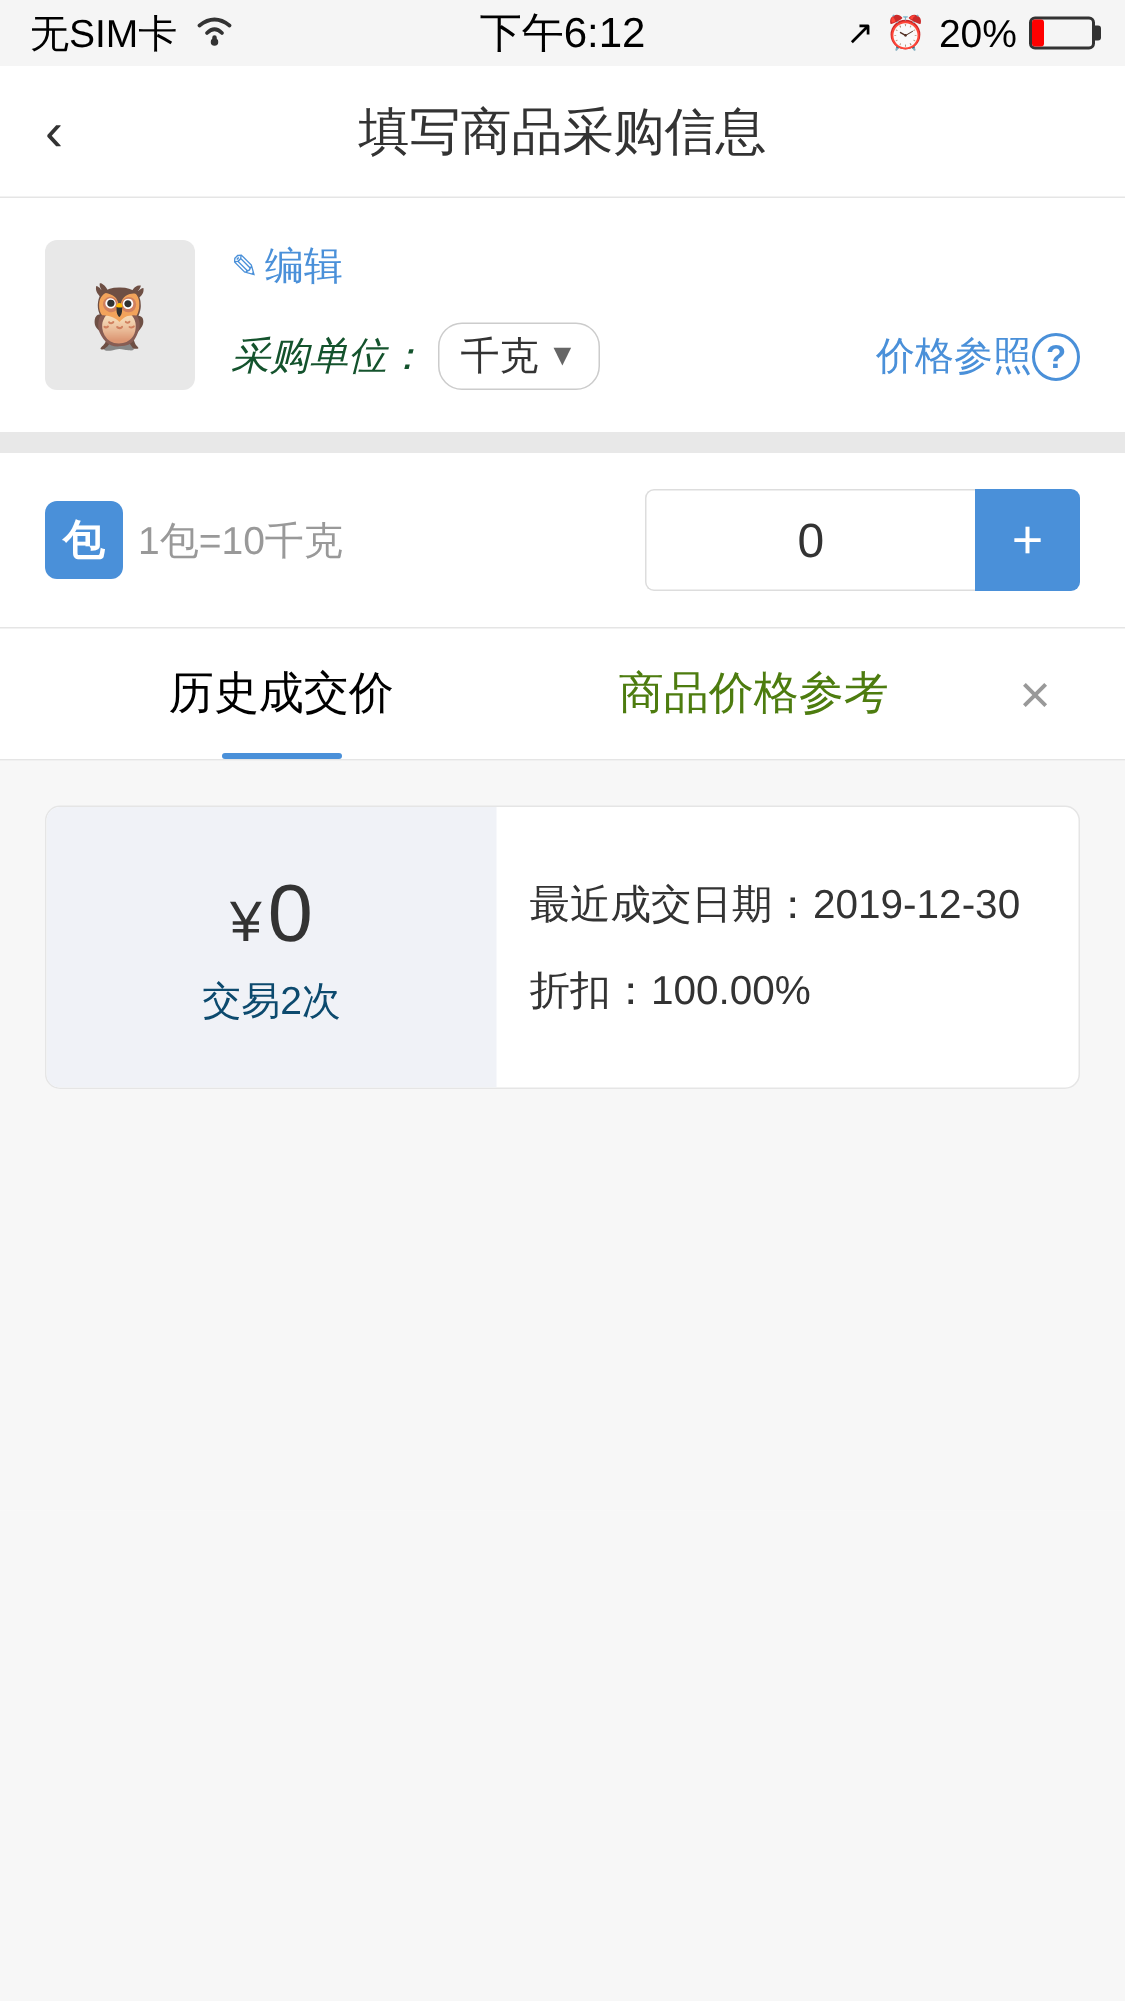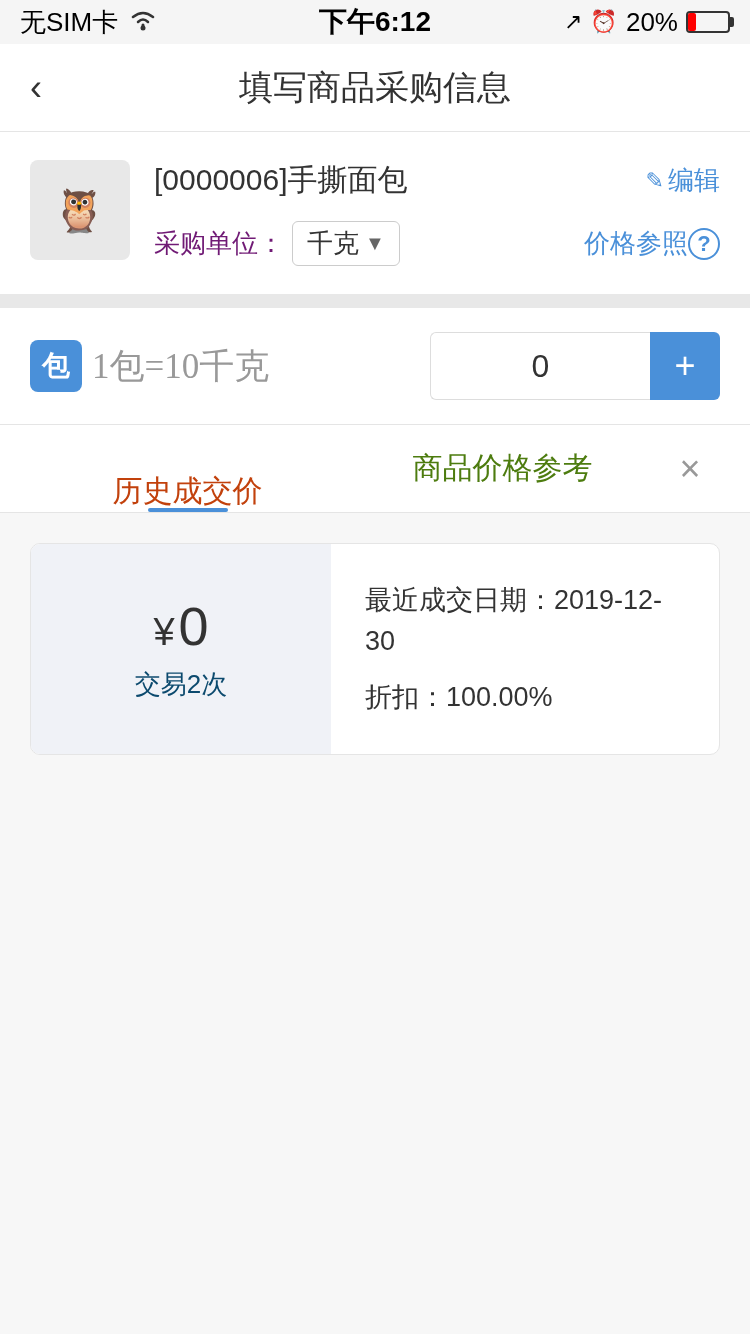--- a/index.html
+++ b/index.html
@@ -24,21 +24,21 @@
       font-size: 26px;
       font-weight: 500;
     }
     .status-left {
       display: flex;
       align-items: center;
       gap: 10px;
     }
     .status-center {
       font-size: 28px;
-      font-weight: 700;
+      font-weight: 400;
       position: absolute;
       left: 50%;
       transform: translateX(-50%);
     }
     .status-right {
       display: flex;
       align-items: center;
       gap: 8px;
       font-size: 24px;
     }
@@ -140,28 +140,29 @@
       font-size: 26px;
       cursor: pointer;
     }
     .product-unit-row {
       display: flex;
       align-items: center;
       justify-content: space-between;
     }
     .unit-label {
       font-size: 26px;
-      color: #701a75;
+      color: #14532d;
+      font-style: italic;
     }
     .unit-selector {
       display: flex;
       align-items: center;
       gap: 6px;
       border: 1px solid #ccc;
-      border-radius: 6px;
+      border-radius: 16px;
       padding: 4px 14px;
       font-size: 26px;
       color: #333;
       background: #fff;
     }
     .unit-arrow {
       font-size: 20px;
       color: #666;
     }
     .price-ref-link {
@@ -201,23 +202,22 @@
       background: #4a90d9;
       border-radius: 8px;
       display: flex;
       align-items: center;
       justify-content: center;
       color: #fff;
       font-size: 28px;
       font-weight: bold;
     }
     .qty-convert {
-      font-size: 35px;
+      font-size: 26px;
       color: #999;
-      font-family: Liberation Serif, serif;
     }
     .qty-input-area {
       display: flex;
       align-items: center;
       gap: 0;
     }
     .qty-input {
       width: 220px;
       height: 68px;
       border: 1px solid #ddd;
@@ -262,22 +262,21 @@
       height: 100%;
       display: flex;
       flex-direction: column;
       align-items: center;
       justify-content: center;
       font-size: 30px;
       cursor: pointer;
       position: relative;
     }
     .tab-item.active {
-      color: #c2410c;
-      justify-content: flex-end;
+      color: #000000;
     }
     .tab-item.inactive {
       color: #4d7c0f;
     }
     .tab-underline {
       position: absolute;
       bottom: 0;
       left: 50%;
       transform: translateX(-50%);
       width: 80px;
@@ -328,21 +327,21 @@
     .price-yen {
       font-size: 38px;
       color: #333;
     }
     .price-transactions {
       font-size: 26px;
       color: #0c4a6e;
     }
     .price-card-right {
       flex: 1;
-      padding: 36px 34px;
+      padding: 36px 22px;
       display: flex;
       flex-direction: column;
       gap: 16px;
       justify-content: center;
     }
     .price-detail-row {
       font-size: 27px;
       color: #333;
       line-height: 1.5;
     }
@@ -386,21 +385,20 @@
   <span class="nav-title">填写商品采购信息</span>
 </div>
 
 <div class="product-card">
   <div class="product-header">
     <div class="product-thumbnail">
       <span style="font-size:42px;color:#aaa;">🦉</span>
     </div>
     <div class="product-info">
       <div class="product-title-row">
-        <span class="product-name">[0000006]手撕面包</span>
         <div class="edit-link">
           <span style="font-size:22px;">✎</span>
           <span>编辑</span>
         </div>
       </div>
       <div class="product-unit-row">
         <div style="display:flex;align-items:center;gap:8px;">
           <span class="unit-label">采购单位：</span>
           <div class="unit-selector">
             <span>千克</span>

